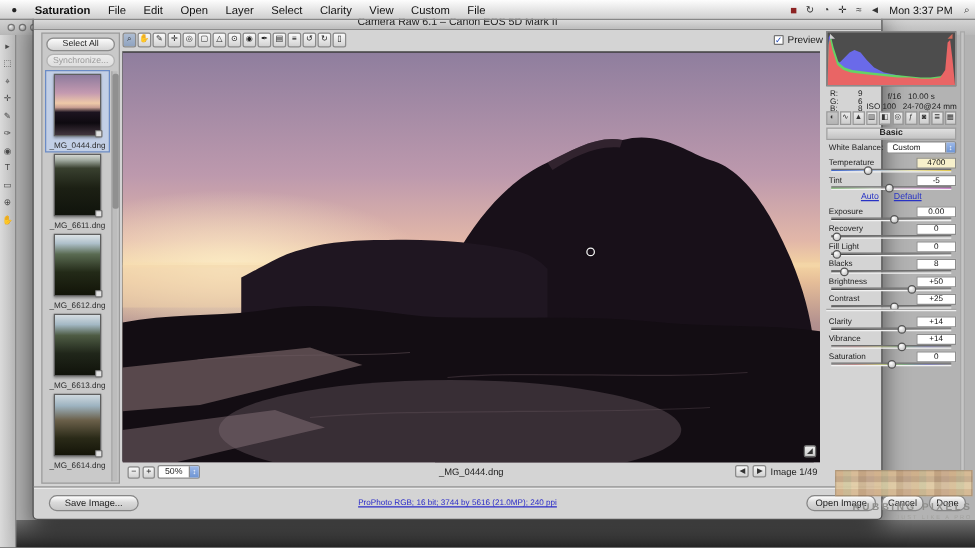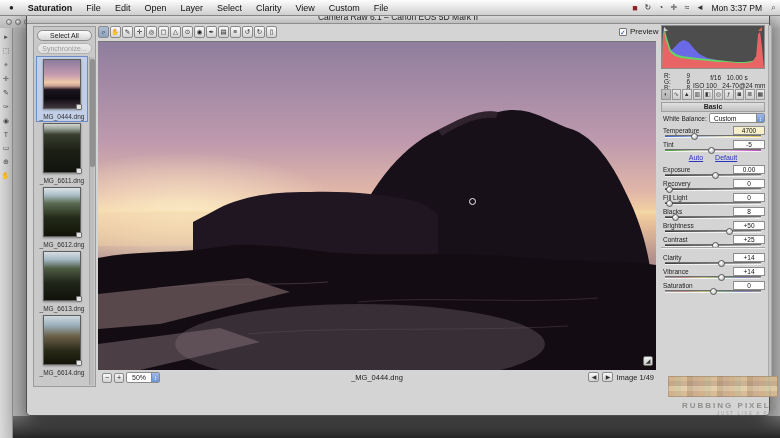--- a/index.html
+++ b/index.html
@@ -21,21 +21,21 @@
 
   
   .chromeband{position:absolute;top:16px;left:0;right:0;height:12px;background:linear-gradient(#d2d2d2,#b8b8b8);}
   .tl{position:absolute;top:19px;width:6px;height:6px;border-radius:50%;background:radial-gradient(circle at 35% 30%,#eee,#9a9a9a);border:1px solid #777;}
   .pstools{position:absolute;top:28px;left:0;width:13px;height:410px;background:linear-gradient(90deg,#dadada,#bdbdbd);
            border-right:1px solid #8f8f8f;display:flex;flex-direction:column;align-items:center;gap:6px;
            padding-top:5px;font-size:7px;color:#4a4a4a;}
   .deskband{position:absolute;left:13px;right:0;top:416px;height:22px;background:linear-gradient(#6f6f6f,#262626);}
 
   
-  .dialog{position:absolute;left:26px;top:10px;width:744px;height:406px;background:#d4d4d4;
+  .dialog{position:absolute;left:26px;top:10px;width:680px;height:406px;background:#d4d4d4;
           border:1px solid #4f4f4f;border-radius:5px 5px 4px 4px;box-shadow:0 9px 20px rgba(0,0,0,.55);z-index:40;}
   .dtitle{height:13px;background:linear-gradient(#efefef,#bdbdbd);border-bottom:1px solid #8d8d8d;
           border-radius:5px 5px 0 0;text-align:center;font-size:8.5px;line-height:13px;color:#222;}
 
   .dtoolbar{position:absolute;left:71px;top:15px;height:13px;display:flex;gap:1px;}
   .tbtn{width:11px;height:12px;background:linear-gradient(#fbfbfb,#d2d2d2);border:1px solid #8a8a8a;
         border-radius:2px;font-size:6.5px;line-height:10px;text-align:center;color:#222;}
   .tbtn.sel{background:linear-gradient(#aebdd2,#8fa3c0);}
   .pvcheck{position:absolute;left:592px;top:16px;display:flex;align-items:center;gap:3px;font-size:8px;color:#1a1a1a;}
   .cbx{width:8px;height:8px;background:#fff;border:1px solid #767676;border-radius:1px;
@@ -432,20 +432,27 @@
       <div class="srow" style="top:256px">
           <span class="slab">Saturation</span>
           <span class="sval">0</span>
         </div>
       <div class="strack rain" style="top:265px">
           <span class="sthumb" style="left: 50%;"></span>
         </div>
     </div>
     <div class="rscroll"></div>
 
+    <div class="bbar">
+      <span class="pill" style="left:12px;width:72px">Save Image...</span>
+      <span class="wflink">ProPhoto RGB; 16 bit; 3744 by 5616 (21.0MP); 240 ppi</span>
+      <span class="pill" style="left:618px;width:56px">Open Image</span>
+      <span class="pill" style="left:678px;width:34px">Cancel</span>
+      <span class="pill" style="left:716px;width:30px">Done</span>
+    </div>
   </div>
 
   <div class="watermark">
     <div class="mosaic"></div>
     <div class="wm1">RUBBING PIXELS</div>
     <div class="wm2">JUST LIKE A PRO</div>
   </div>
 
 </div>
 

